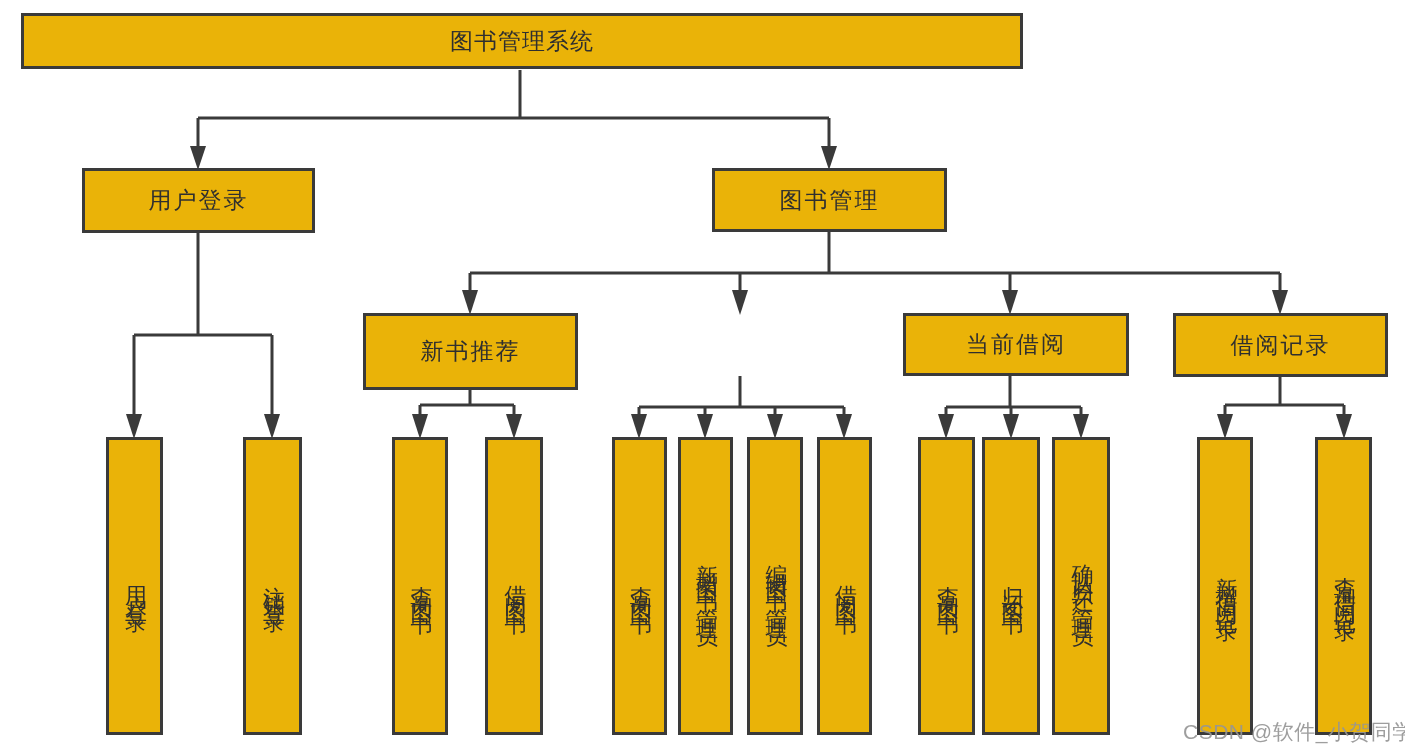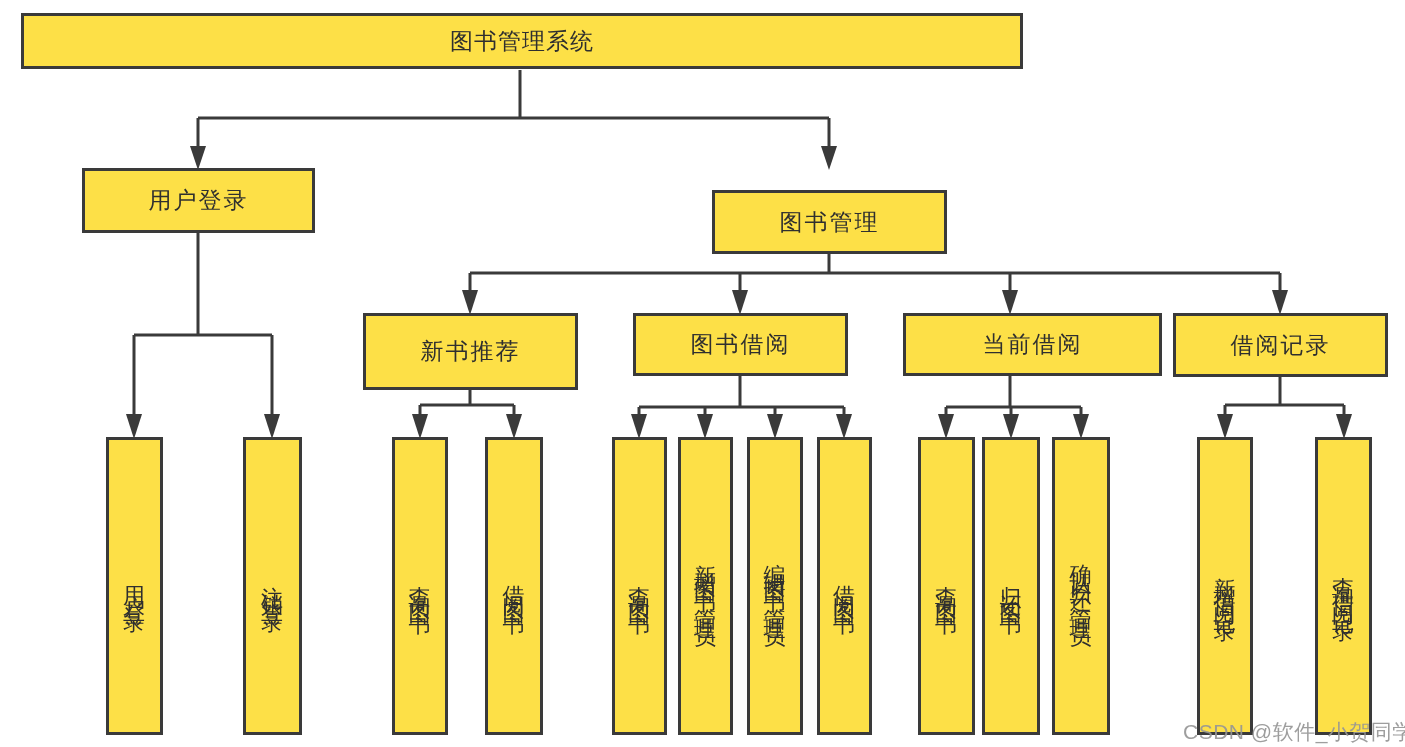--- a/index.html
+++ b/index.html
@@ -13,25 +13,26 @@
     overflow: hidden;
   }
   svg.connectors {
     position: absolute;
     left: 0; top: 0;
     width: 1405px; height: 747px;
   }
   .node {
     position: absolute;
     border: 3px solid #3a3a3a;
-    background: #fde047;
+    background: #eab308;
     display: flex;
     align-items: center;
     justify-content: center;
     color: #2f2f2f;
+    font-family: Liberation Mono, monospace;
   }
   .h-node { font-size: 23px; letter-spacing: 2px; }
   .root-node { font-size: 23px; letter-spacing: 1px; }
   .v-node span {
     writing-mode: vertical-rl;
     text-orientation: mixed;
     font-size: 22px;
     line-height: 1.05;
     letter-spacing: 9px;
     white-space: nowrap;
@@ -94,31 +95,28 @@
     </g>
   </svg>
 
   <div class="node root-node" style="left:21px; top:13px; width:1002px; height:56px;">
     <span>图书管理系统</span>
   </div>
 
   <div class="node h-node" style="left:82px; top:168px; width:233px; height:65px;">
     <span>用户登录</span>
   </div>
-  <div class="node h-node" style="left:712px; top:168px; width:235px; height:64px;margin-top:22px;">
+  <div class="node h-node" style="left:712px; top:168px; width:235px; height:64px;">
     <span>图书管理</span>
   </div>
 
   <div class="node h-node" style="left:363px; top:313px; width:215px; height:77px;">
     <span>新书推荐</span>
   </div>
-  <div class="node h-node" style="left:633px; top:313px; width:215px; height:63px;">
-    <span>图书借阅</span>
-  </div>
-  <div class="node h-node" style="left:903px; top:313px; width:259px; height:63px;">
+  <div class="node h-node" style="left:903px; top:313px; width:226px; height:63px;">
     <span>当前借阅</span>
   </div>
   <div class="node h-node" style="left:1173px; top:313px; width:215px; height:64px;">
     <span>借阅记录</span>
   </div>
 
   <div class="node v-node" style="left:106px; top:437px; width:57px; height:298px;">
     <span>用户登录</span>
   </div>
   <div class="node v-node" style="left:243px; top:437px; width:59px; height:298px;">

